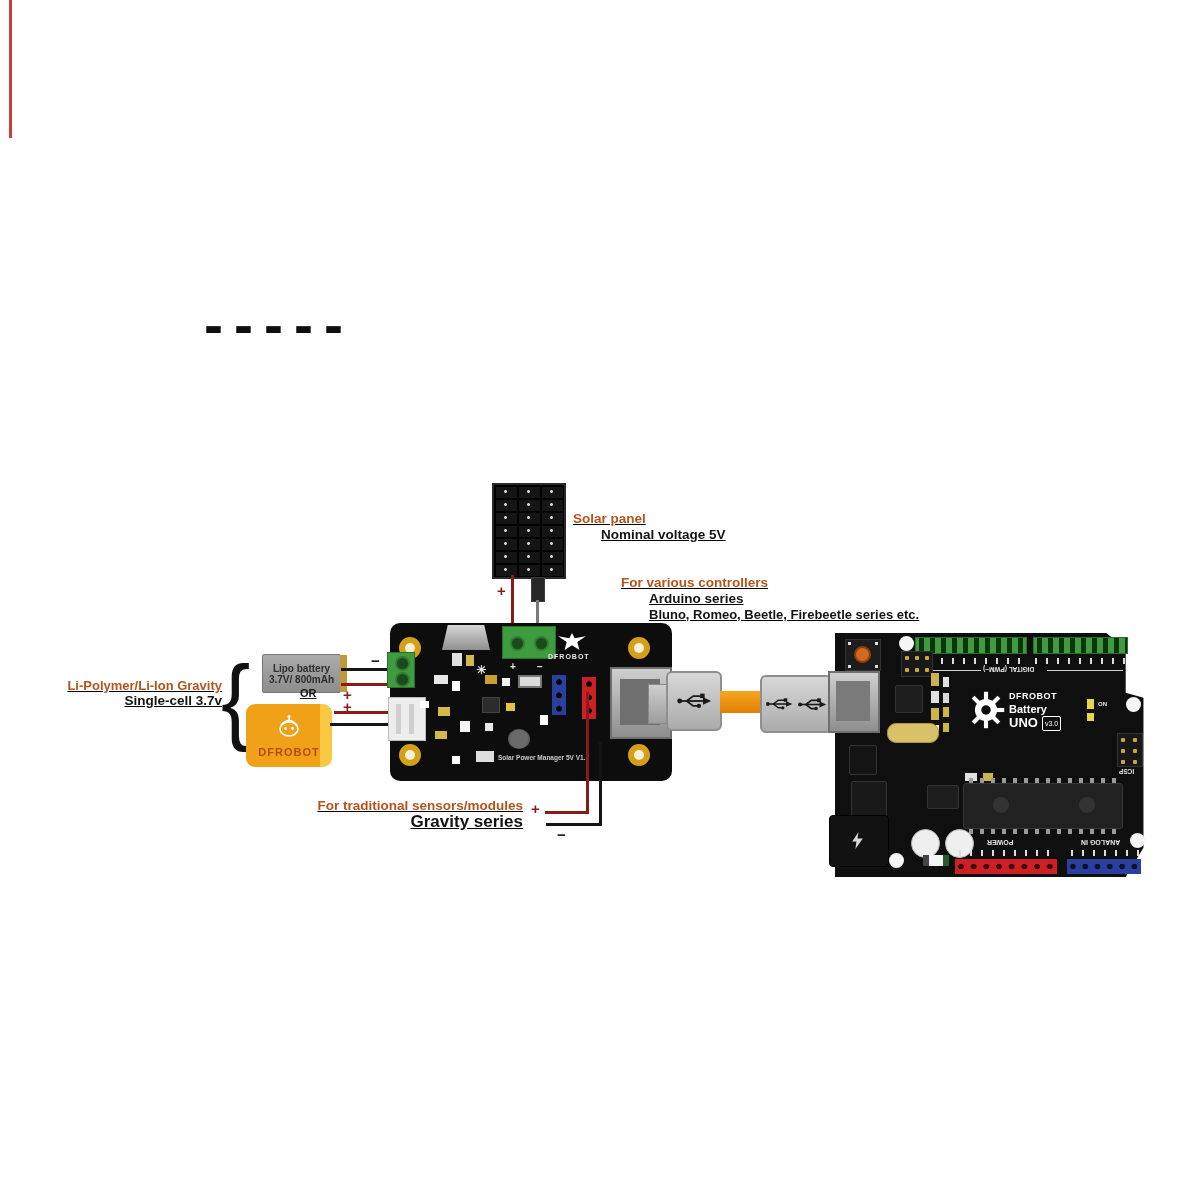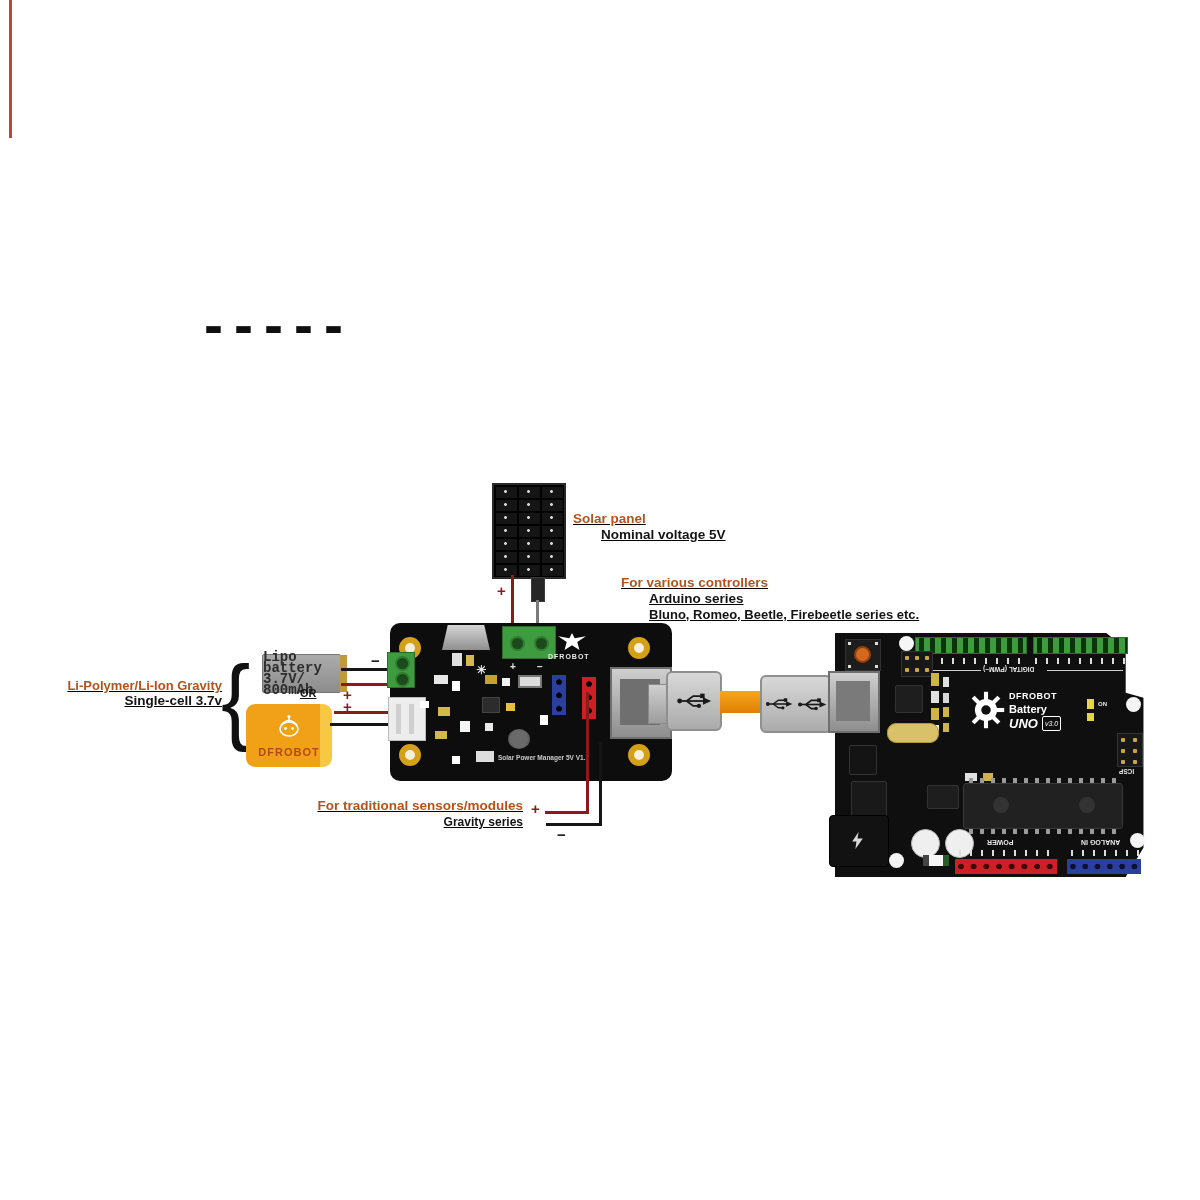--- a/index.html
+++ b/index.html
@@ -41,21 +41,21 @@
   .pins3{position:absolute;width:14px;background-image:radial-gradient(circle at 50% 7px,#000 2.6px,transparent 3.1px);
          background-size:14px 13.4px;}
   .usbport{position:absolute;background:linear-gradient(180deg,#cfcfcf,#8e8e8e);
            border:2px solid #6f6f6f;box-sizing:border-box;}
   .silk{position:absolute;color:#e8e8e8;font-weight:bold;white-space:nowrap;}
   
   .lipo{position:absolute;left:262px;top:654px;width:77px;height:37px;border:1px solid #777;
         background:linear-gradient(180deg,#ababab,#8d8d8d);border-radius:2px;
         display:flex;flex-direction:column;justify-content:center;align-items:center;}
   .lipo:after{content:"";position:absolute;right:-7px;top:0;width:7px;height:100%;background:#c09a38;}
-  .lipo div{font-size:14px;font-weight:bold;color:#2d2d2d;line-height:11px;font-family:Liberation Mono, monospace;}
+  .lipo div{font-size:10px;font-weight:bold;color:#2d2d2d;line-height:11px;}
   .obat{position:absolute;left:246px;top:704px;width:86px;height:63px;border-radius:9px;
         background:linear-gradient(90deg,#f0a118 86%,#f8c844 86%);
         display:flex;flex-direction:column;align-items:center;justify-content:center;}
   .obat .brand{font-size:11px;font-weight:bold;color:#b34a12;letter-spacing:1px;margin-top:1px;}
   .brace{position:absolute;left:221px;top:656px;font-size:88px;font-weight:400;color:#111;
          transform:scaleY(1.08);line-height:1;}
   
   .plug{position:absolute;background:linear-gradient(180deg,#d8d8d8,#ababab);
         border:2px solid #8f8f8f;border-radius:6px;box-sizing:border-box;
         display:flex;align-items:center;justify-content:center;gap:4px;}
@@ -205,21 +205,21 @@
 
   <div class="wire" style="left:586px;top:692px;width:3px;height:122px;background:#8b1a1a;z-index:5;"></div>
   <div class="wire" style="left:545px;top:811px;width:44px;height:3px;background:#8b1a1a;z-index:5;"></div>
   <div class="wire" style="left:599px;top:742px;width:3px;height:84px;background:#151515;z-index:5;"></div>
   <div class="wire" style="left:546px;top:823px;width:56px;height:3px;background:#151515;z-index:5;"></div>
   <span class="sign" style="left:531px;top:801px;color:#8b1a1a;z-index:5;">+</span>
   <span class="sign blk" style="left:529px;top:827px;z-index:5;">−</span>
 
   <div class="txt" style="left:310px;top:798px;width:213px;text-align:right;line-height:16px;">
     <div class="orange b" style="font-size:13.5px;">For traditional sensors/modules</div>
-    <div class="blk b" style="font-size:12px;">Gravity series</div>
+    <div class="blk b" style="font-size:17px;">Gravity series</div>
   </div>
 
   <div class="neck" style="left:648px;top:684px;width:22px;height:38px;"></div>
   <div class="plug" style="left:666px;top:671px;width:56px;height:60px;">
     <svg width="36" height="20" viewBox="0 0 44 24">
       <g stroke="#1a1a1a" stroke-width="2.2" fill="none">
         <path d="M4 12 H35"></path>
           <path d="M13 12 L21 6 H30"></path>
           <path d="M13 12 L21 18 H27"></path>
       </g>
@@ -309,21 +309,21 @@
           <rect x="10.7" y="0.5" width="2.6" height="5.5" transform="rotate(225 12 12)"></rect>
           <rect x="10.7" y="0.5" width="2.6" height="5.5" transform="rotate(315 12 12)"></rect>
           <circle cx="12" cy="12" r="7"></circle>
         </g>
         <circle cx="12" cy="12" r="3" fill="#0f0f0f"></circle>
       </svg>
     </span>
     <div class="abs" style="left:174px;top:57px;color:#fff;line-height:13px;">
       <div class="b" style="font-size:9px;letter-spacing:.5px;">DFROBOT</div>
       <div class="b" style="font-size:11px;">Battery</div>
-      <div style="display:flex;align-items:center;gap:4px;font-style:italic;">
+      <div style="display:flex;gap:4px;">
         <span class="b" style="font-size:13px;">UNO</span>
         <span style="font-size:7px;border:1px solid #fff;border-radius:2px;padding:0 2px;">v3.0</span>
       </div>
     </div>
 
     <div class="part" style="left:252px;top:66px;width:7px;height:10px;background:#e8d44a;"></div>
     <div class="part" style="left:252px;top:80px;width:7px;height:8px;background:#e8d44a;"></div>
     <span class="silk" style="left:263px;top:68px;font-size:6px;">ON</span>
     <div class="white-hole" style="left:291px;top:64px;width:15px;height:15px;"></div>
 

